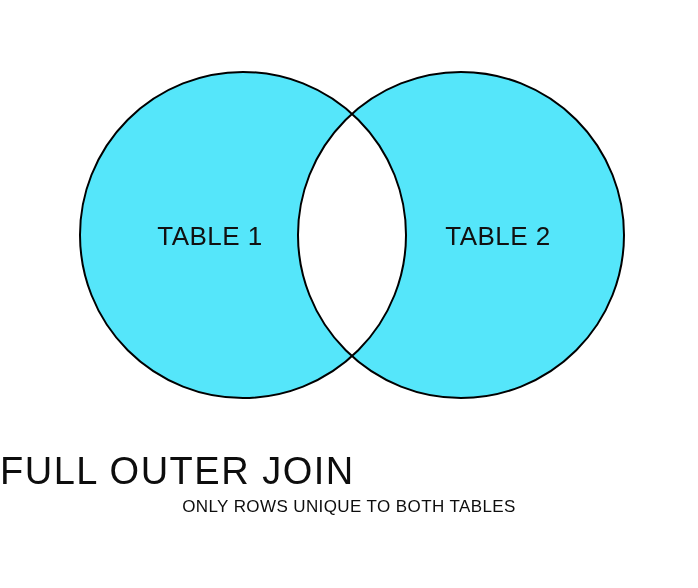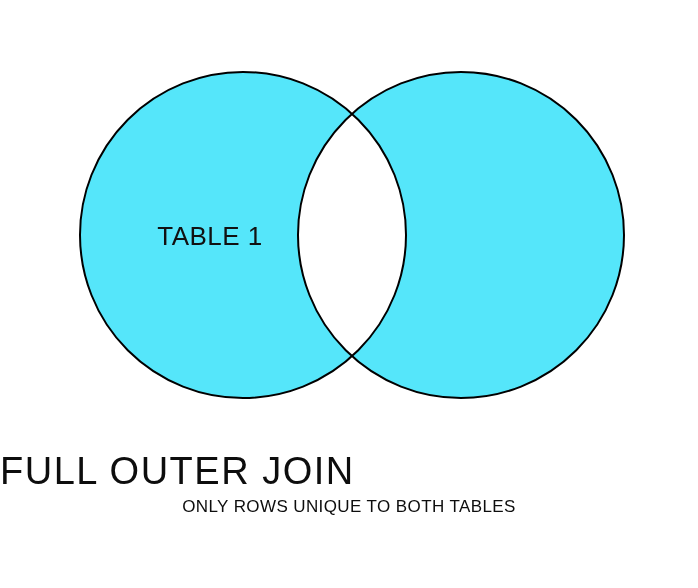--- a/index.html
+++ b/index.html
@@ -63,18 +63,19 @@
 <div class="stage">
 
   <svg class="venn-svg" width="698" height="440" viewBox="0 0 698 440" aria-hidden="true">
 
     <path fill-rule="evenodd" stroke-width="2" d="M 80,235 a 163,163 0 1 0 326,0 a 163,163 0 1 0 -326,0 Z
              M 298,235 a 163,163 0 1 0 326,0 a 163,163 0 1 0 -326,0 Z" fill="#55E6FA" stroke="#000000"></path>
   </svg>
 
   <div class="set-label set-label-1">TABLE 1</div>
 
+  <div class="set-label set-label-2">TABLE 2</div>
 
   <div class="diagram-title">FULL OUTER JOIN</div>
 
   <div class="diagram-subtitle">ONLY ROWS UNIQUE TO BOTH TABLES</div>
 
 </div>
 
 </body></html>

